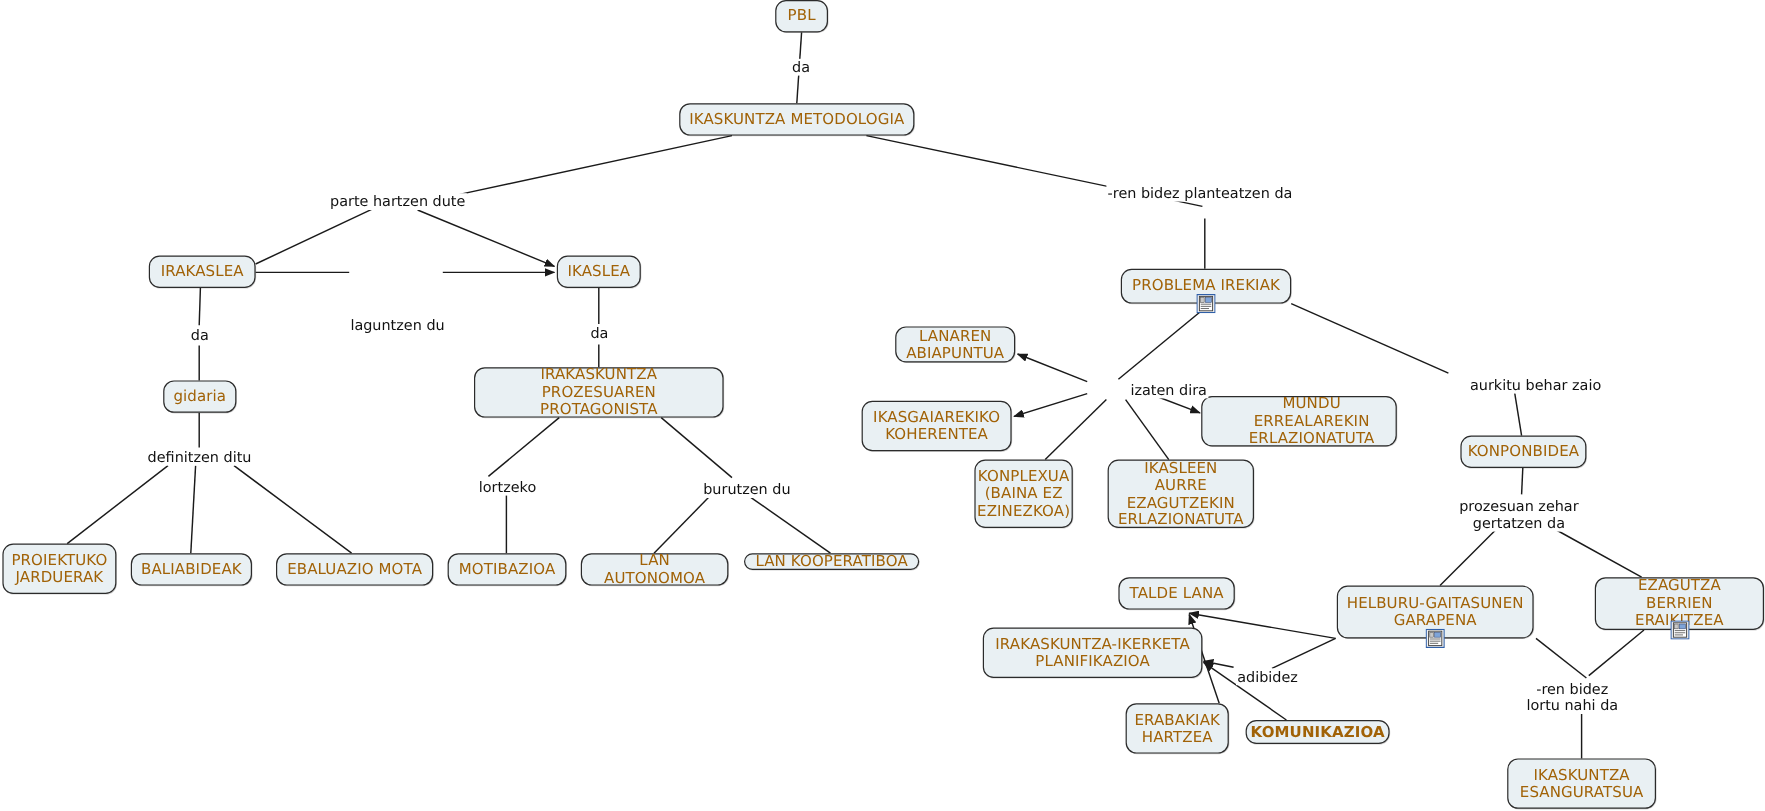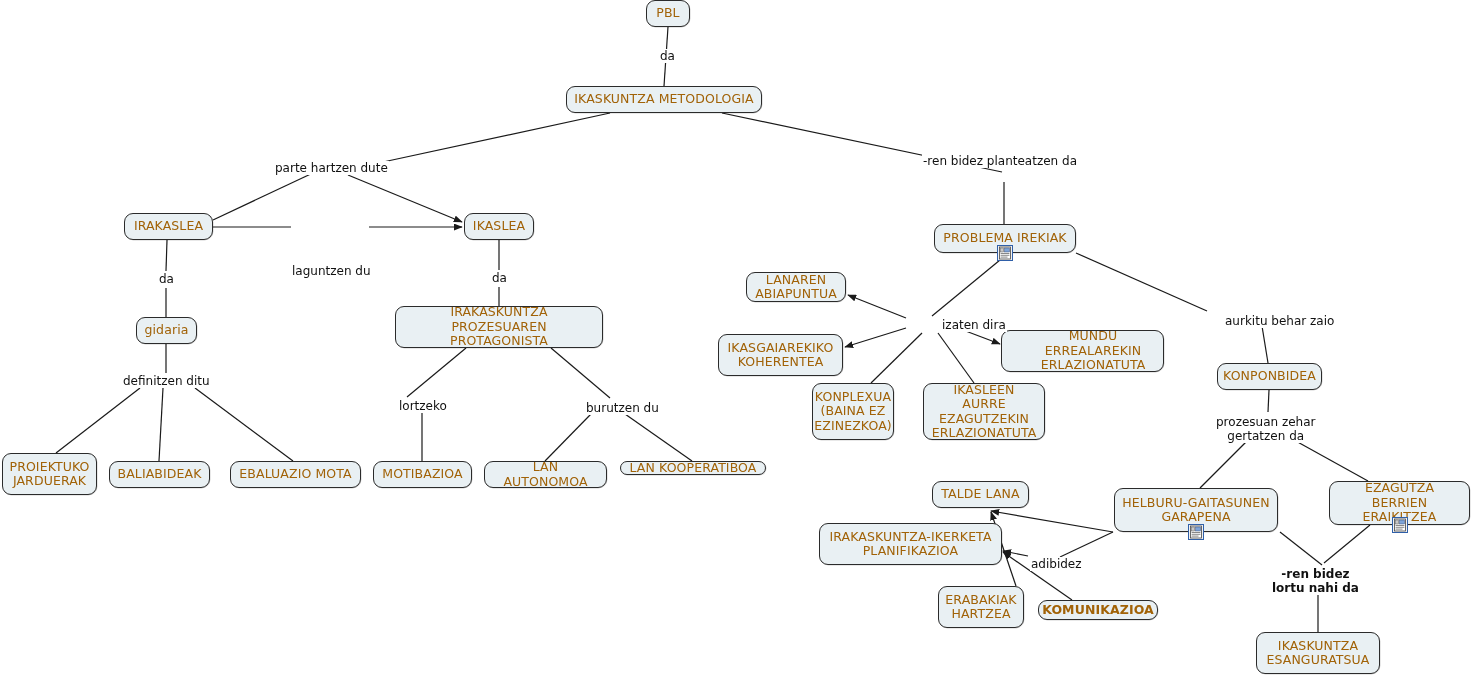--- a/index.html
+++ b/index.html
@@ -245,16 +245,16 @@
       <div class="edge-label" style="left: 158px; top: 272px;">da</div>
       <div class="edge-label" style="left: 491px; top: 271px;">da</div>
       <div class="edge-label" style="left: 122px; top: 374px;">definitzen ditu</div>
       <div class="edge-label" style="left: 911px; top: 318px; margin-left: 30px;">izaten dira</div>
       <div class="edge-label" style="left: 1204px; top: 314px; margin-left: 20px;">aurkitu behar zaio</div>
       <div class="edge-label" style="left: 398px; top: 399px;">lortzeko</div>
       <div class="edge-label" style="left: 585px; top: 401px;">burutzen du</div>
       <div class="edge-label" style="left: 1215px; top: 415px;">prozesuan zehar
 gertatzen da</div>
       <div class="edge-label" style="left: 1030px; top: 557px;">adibidez</div>
-      <div class="edge-label" style="left: 1271px; top: 567px; font-weight: bold;">-ren bidez
+      <div class="edge-label" style="left: 1271px; top: 567px;">-ren bidez
 lortu nahi da</div>
     </div>
 </div>
 
 </body></html>

